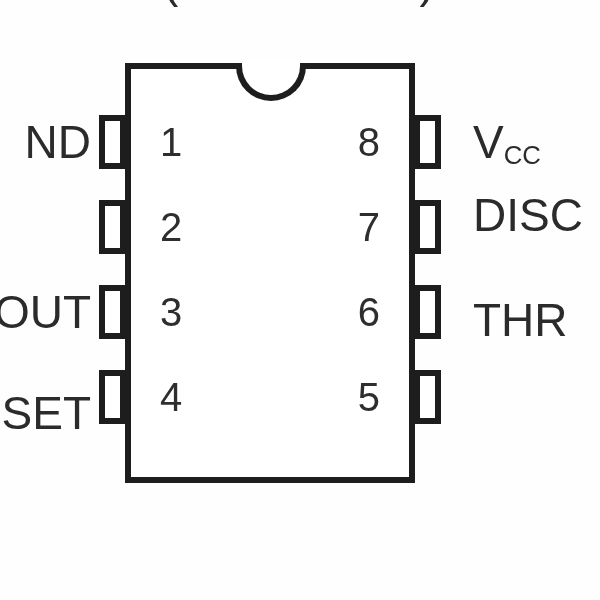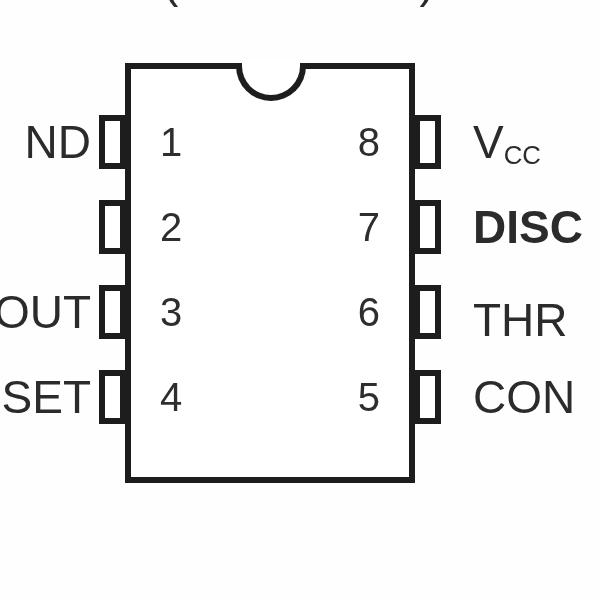--- a/index.html
+++ b/index.html
@@ -139,30 +139,29 @@
   <div class="pin left" style="top:285px;"></div>
   <div class="pin left" style="top:370px;"></div>
 
   <div class="pin-num left" style="top:115px;">1</div>
   <div class="pin-num left" style="top:200px;">2</div>
   <div class="pin-num left" style="top:285px;">3</div>
   <div class="pin-num left" style="top:370px;">4</div>
 
   <div class="sig-label left" style="top:115px;">ND</div>
   <div class="sig-label left" style="top:285px;">OUT</div>
-  <div class="sig-label left" style="top:370px;margin-left:48px;">SET</div>
+  <div class="sig-label left" style="top:386px;margin-left:48px;">SET</div>
 
   <div class="pin right" style="top:115px;"></div>
   <div class="pin right" style="top:200px;"></div>
   <div class="pin right" style="top:285px;"></div>
   <div class="pin right" style="top:370px;"></div>
 
   <div class="pin-num right" style="top:115px;">8</div>
   <div class="pin-num right" style="top:200px;">7</div>
   <div class="pin-num right" style="top:285px;">6</div>
   <div class="pin-num right" style="top:370px;">5</div>
 
   <div class="sig-label right" style="top:115px;"><span>V</span><sub>CC</sub></div>
-  <div class="sig-label right" style="top:200px;font-weight:bold;">DISC</div>
+  <div class="sig-label right" style="top:188px;">DISC</div>
   <div class="sig-label right" style="top:293px;">THR</div>
-  <div class="sig-label right" style="top:370px;">CON</div>
 
 </div>
 
 </body></html>

